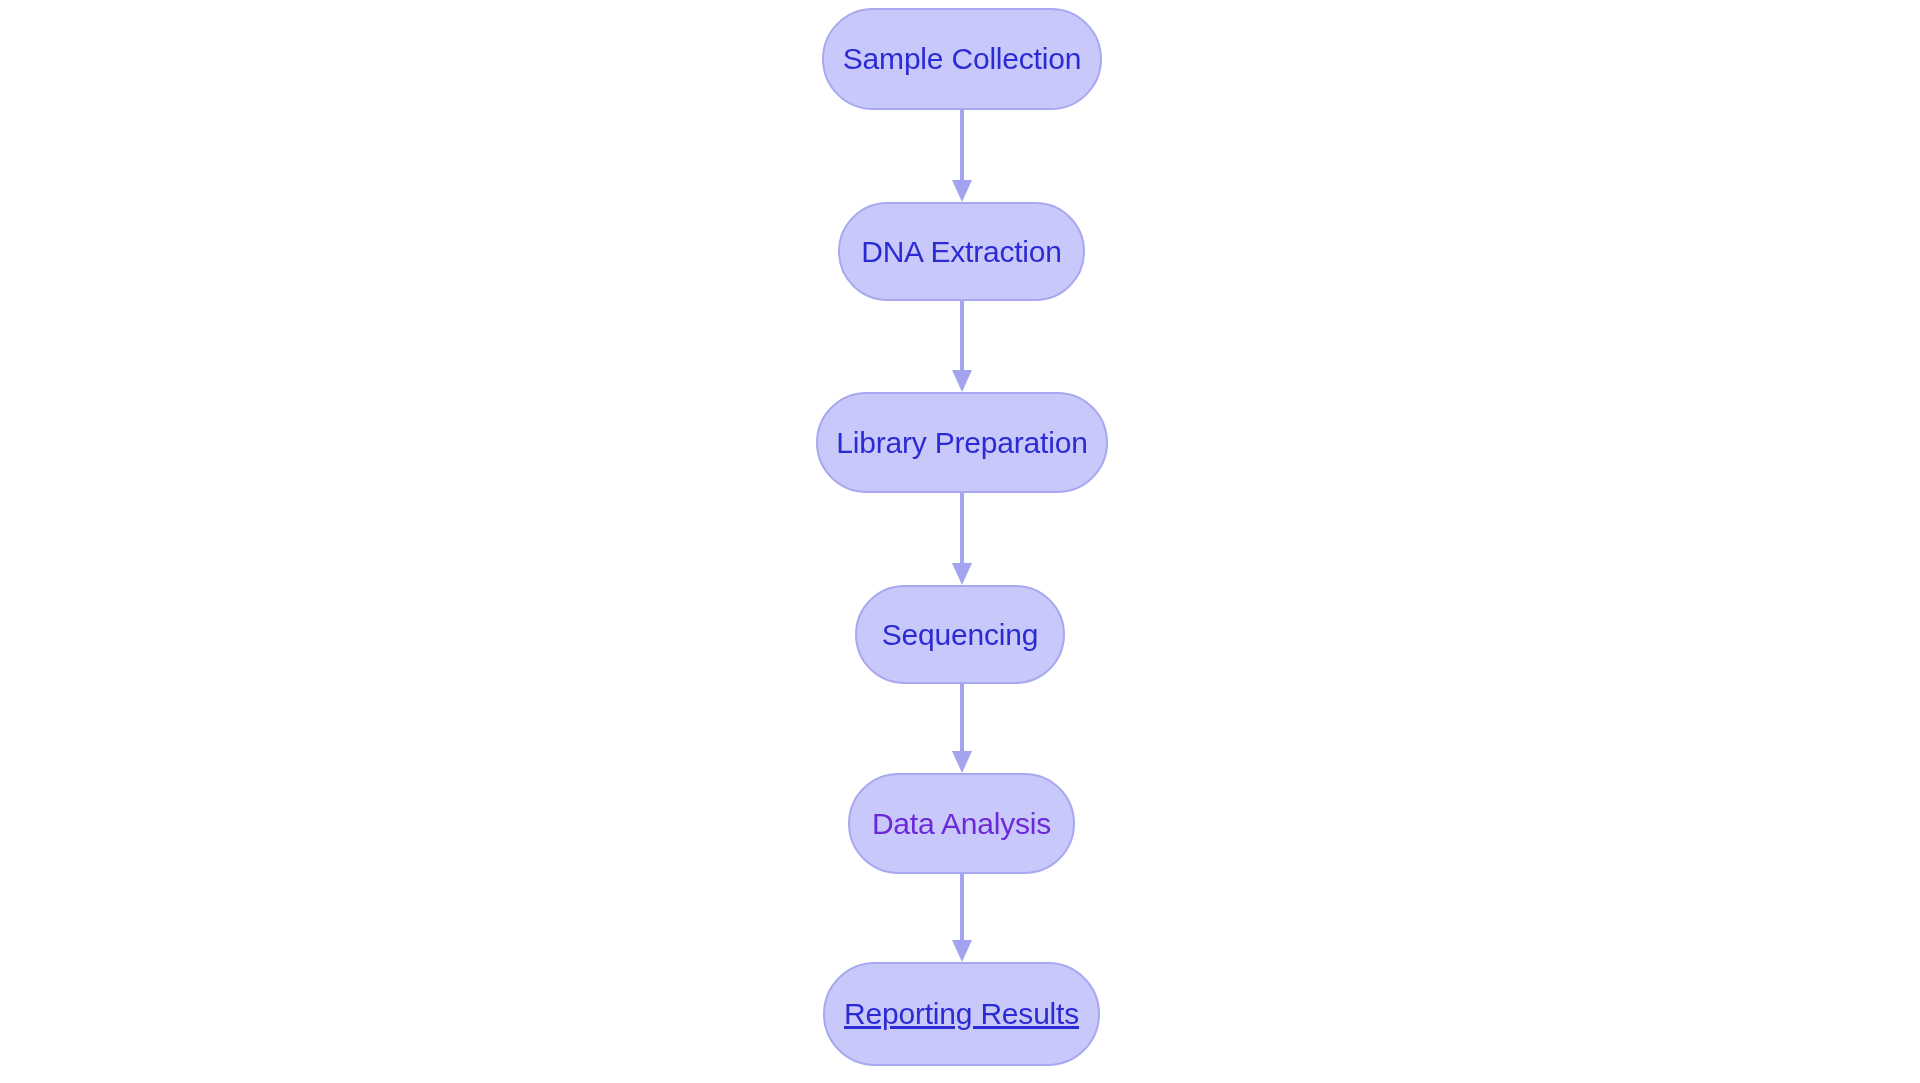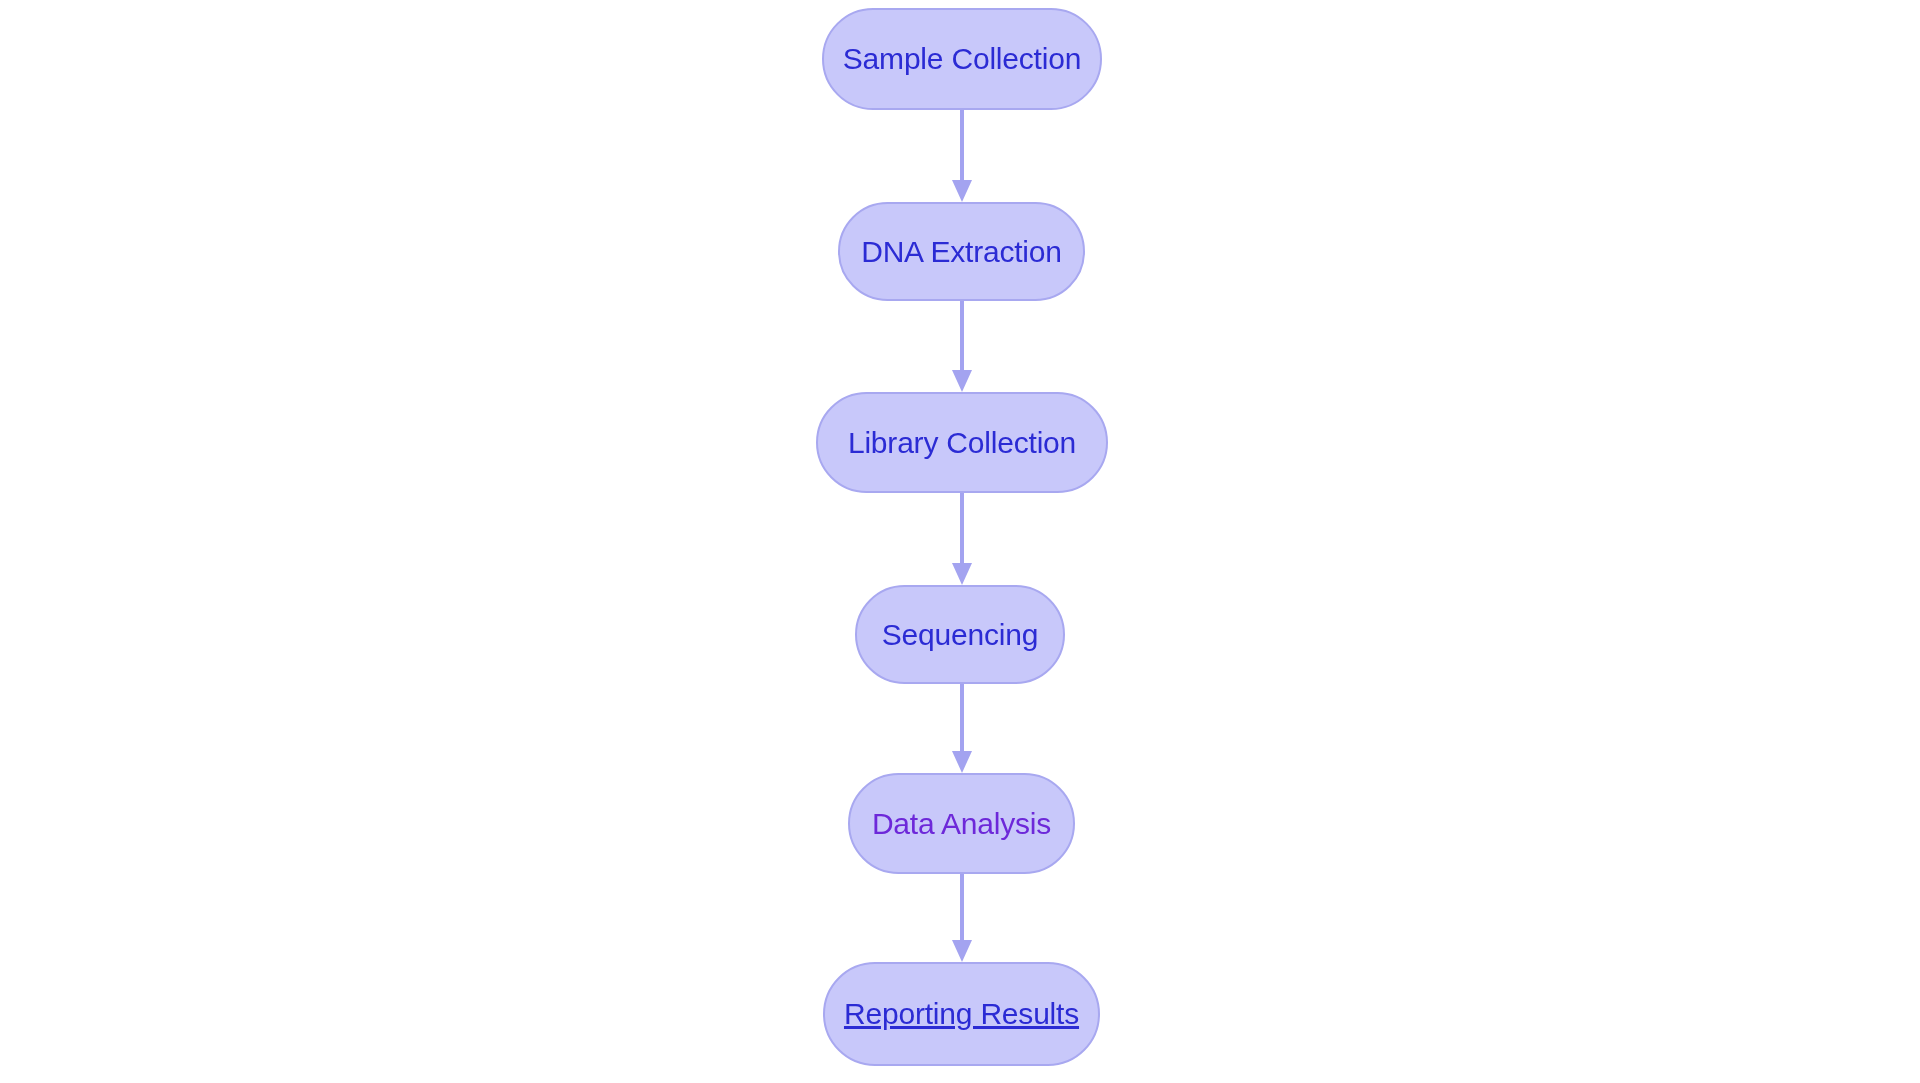--- a/index.html
+++ b/index.html
@@ -74,21 +74,21 @@
       <line x1="20" y1="0" x2="20" y2="68" stroke="#a3a3f0" stroke-width="4"></line>
       <polygon points="10,66 30,66 20,88" fill="#a3a3f0"></polygon>
     </svg>
     <div class="flow-node" style="left: 822px; top: 8px; width: 280px; height: 102px; background: rgb(200, 200, 250); border-color: rgb(168, 168, 240);">
       <span class="flow-node-label" style="color: rgb(43, 43, 212);">Sample Collection</span>
     </div>
     <div class="flow-node" style="left: 838px; top: 202px; width: 247px; height: 99px; background: rgb(200, 200, 250); border-color: rgb(168, 168, 240);">
       <span class="flow-node-label" style="color: rgb(43, 43, 212); text-align: center;">DNA Extraction</span>
     </div>
     <div class="flow-node" style="left: 816px; top: 392px; width: 292px; height: 101px; background: rgb(200, 200, 250); border-color: rgb(168, 168, 240);">
-      <span class="flow-node-label" style="color: rgb(43, 43, 212);">Library Collection</span>
+      <span class="flow-node-label" style="color: rgb(43, 43, 212);">Library Preparation</span>
     </div>
     <div class="flow-node" style="left: 855px; top: 585px; width: 210px; height: 99px; background: rgb(200, 200, 250); border-color: rgb(168, 168, 240);">
       <span class="flow-node-label" style="color: rgb(43, 43, 212);">Sequencing</span>
     </div>
     <div class="flow-node" style="left: 848px; top: 773px; width: 227px; height: 101px; background: rgb(200, 200, 250); border-color: rgb(168, 168, 240);">
       <span class="flow-node-label" style="color: #6d28d9;">Data Analysis</span>
     </div>
     <div class="flow-node" style="left: 823px; top: 962px; width: 277px; height: 104px; background: rgb(200, 200, 250); border-color: rgb(168, 168, 240);">
       <span class="flow-node-label" style="color: rgb(43, 43, 212); text-decoration: underline;">Reporting Results</span>
     </div>

